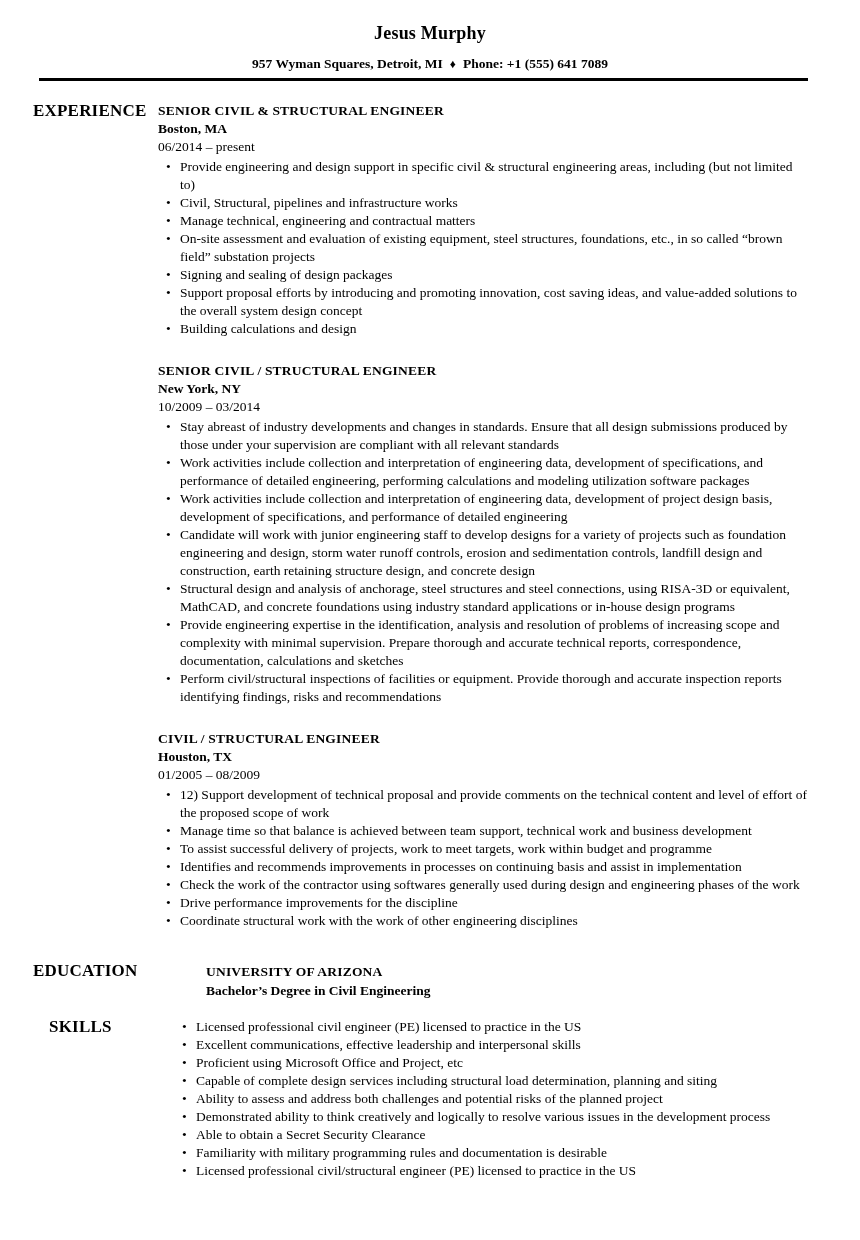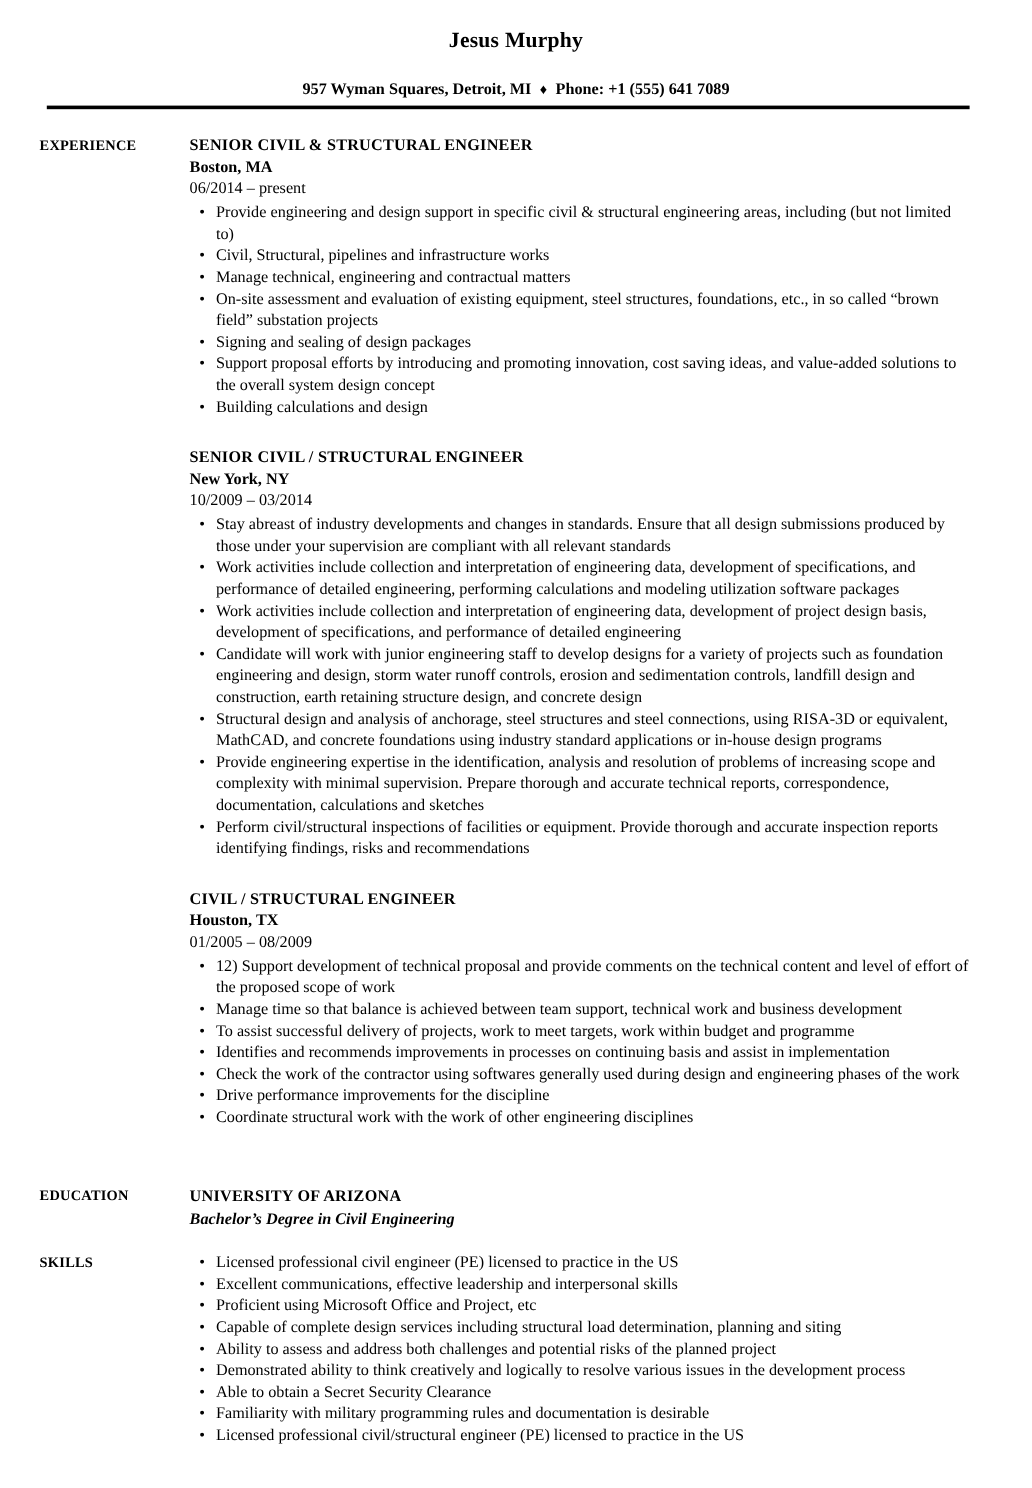--- a/index.html
+++ b/index.html
@@ -22,21 +22,21 @@
     text-align: center;
     font-size: 18px;
     line-height: 22px;
     font-weight: bold;
     letter-spacing: 0.2px;
   }
   .contact {
     text-align: center;
     font-weight: bold;
     font-size: 13.5px;
-    margin-top: 21px;
+    margin-top: 11px;
     line-height: 18px;
   }
   .contact .diamond {
     display: inline-block;
     margin: 0 7px;
     font-size: 12px;
   }
   .rule {
     height: 2.5px;
     background: #000000;
@@ -46,21 +46,21 @@
   
   main { margin-top: 21px; }
   .row {
     display: grid;
     grid-template-columns: 125px 1fr;
     padding-left: 33px;
     padding-right: 52px;
   }
   .section-label {
     font-weight: bold;
-    font-size: 12px;
+    font-size: 17px;
     line-height: 18px;
     letter-spacing: 0.2px;
   }
 
   
   .job { margin-bottom: 24px; }
   .job:last-child { margin-bottom: 16px; }
   .job-title {
     font-size: 13.5px;
     font-weight: bold;
@@ -78,26 +78,26 @@
     line-height: 18px;
   }
   ul.bullets li::before {
     content: "\2022";
     position: absolute;
     left: 8px;
     top: 0;
   }
 
   
-  .row-education { margin-top: 31px; }
+  .row-education { margin-top: 16px; gap: 48px; }
   .edu-school { font-weight: bold; line-height: 19px; letter-spacing: 0.2px; }
-  .edu-degree { font-weight: bold; line-height: 19px; font-style: italic; }
+  .edu-degree { font-weight: bold; line-height: 19px; }
 
   
-  .row-skills { margin-top: 18px; }
+  .row-skills { margin-top: 18px; margin-left: 16px; }
 </style>
 </head>
 <body>
 
 <div class="page">
 
   <header>
     <h1 class="person-name">Jesus Murphy</h1>
     <div class="contact">
       <span>957 Wyman Squares, Detroit, MI</span><span class="diamond">♦</span><span>Phone: +1 (555) 641 7089</span>

